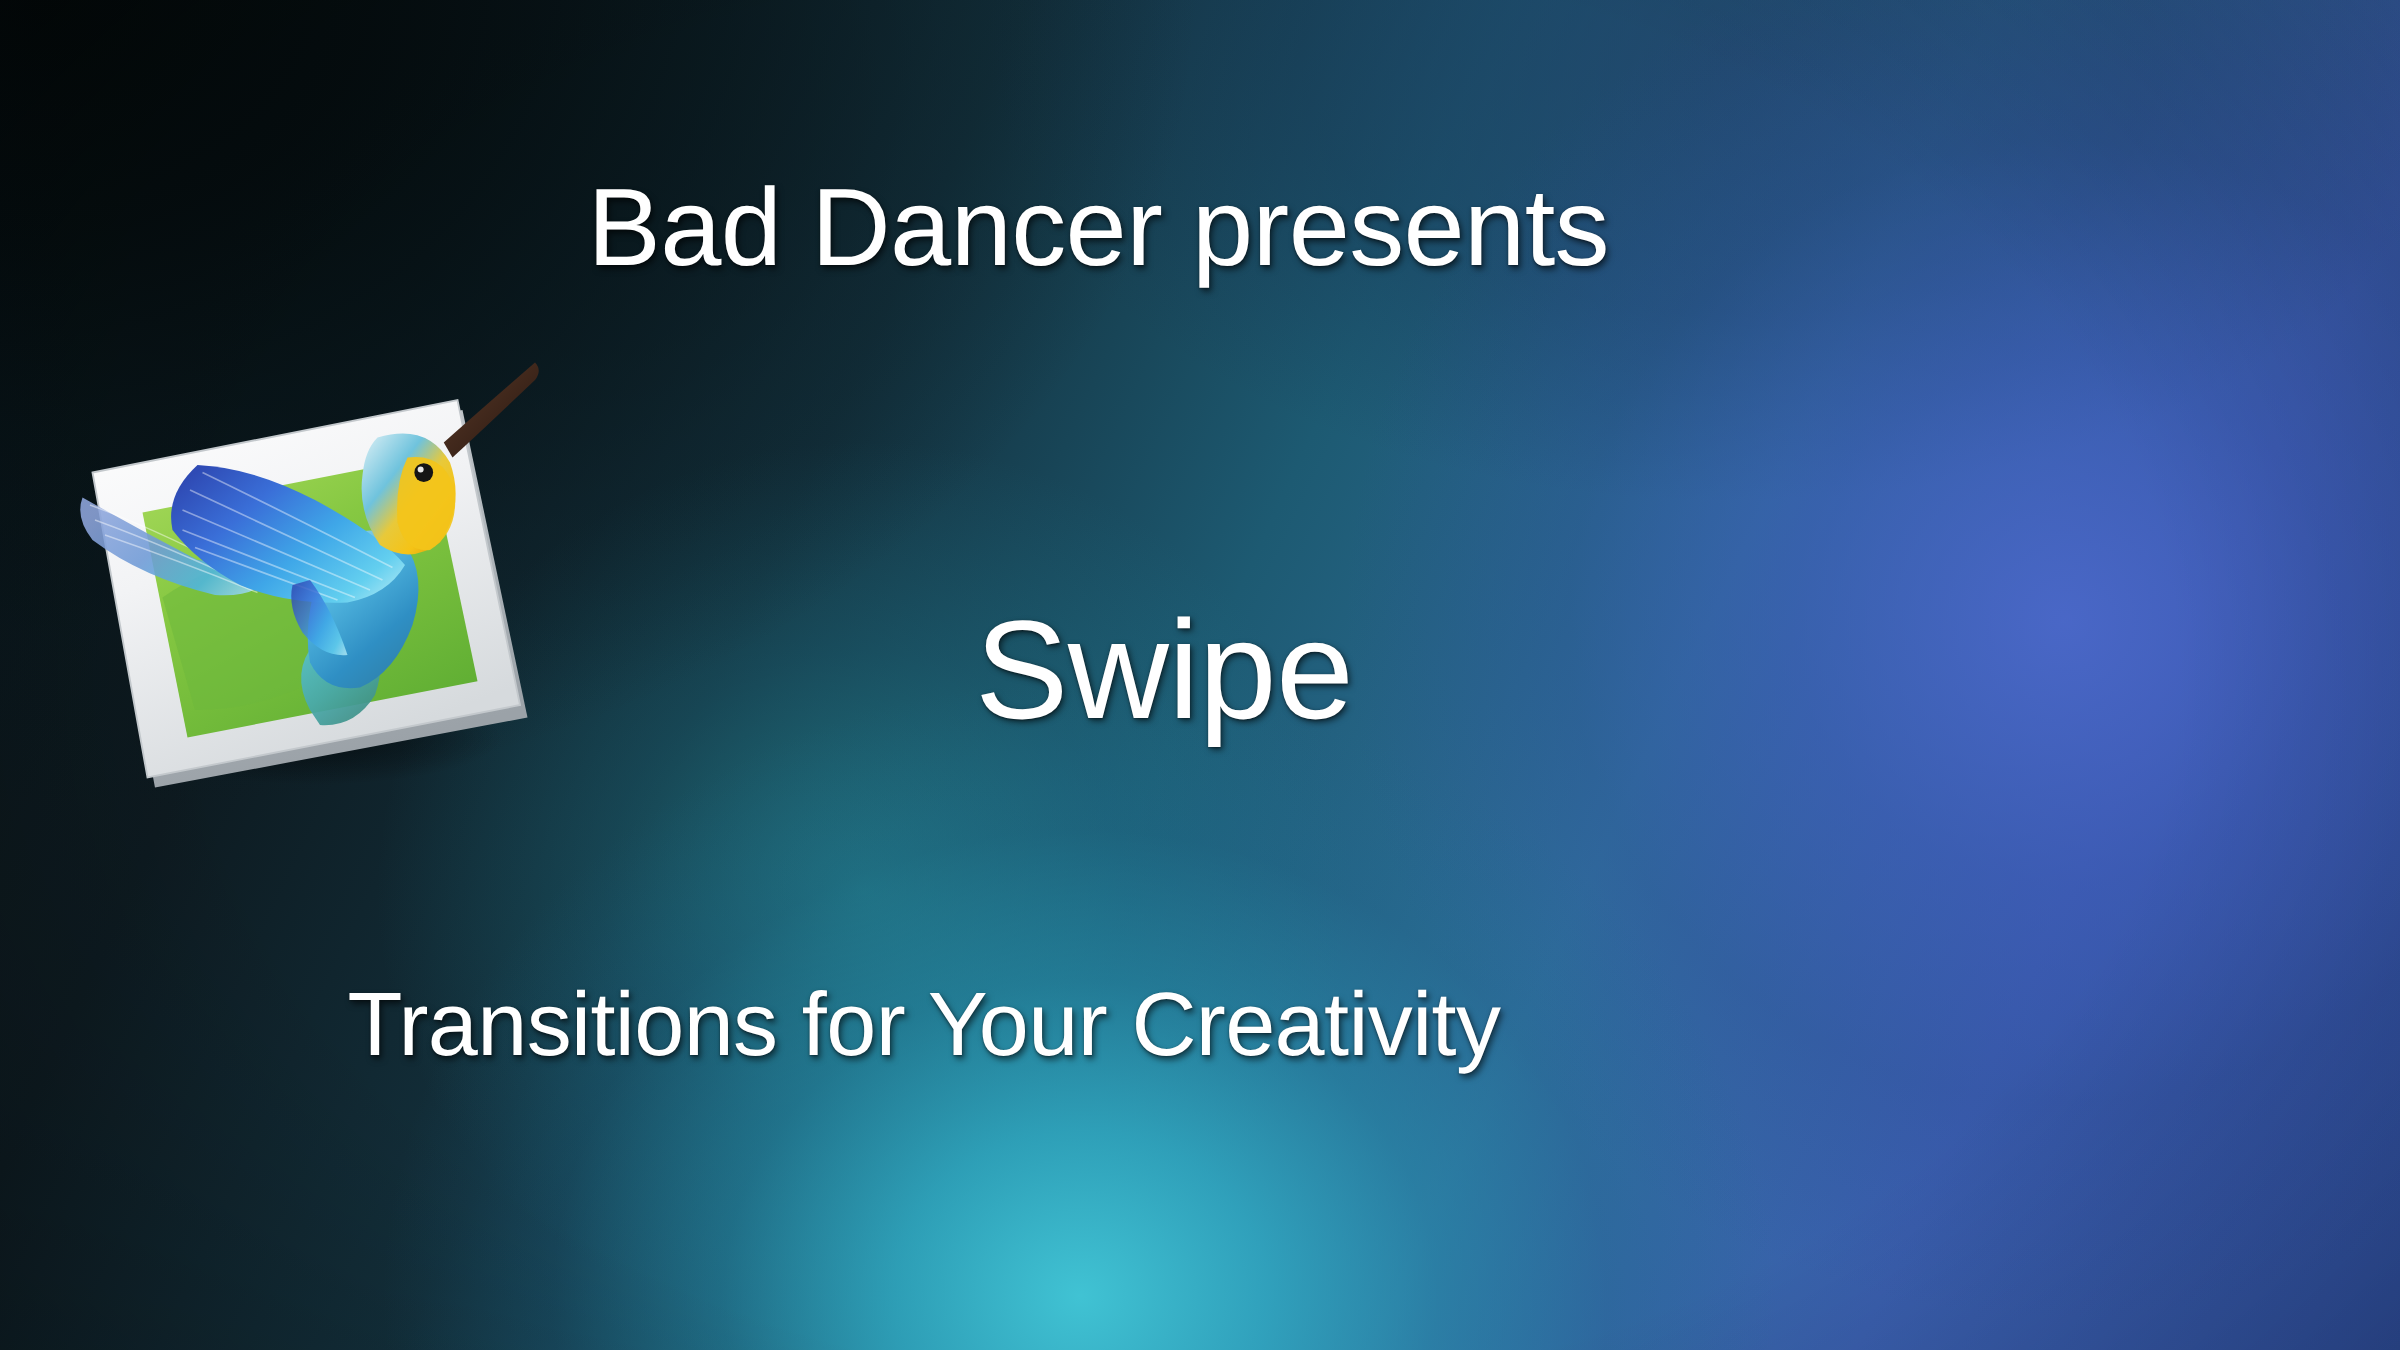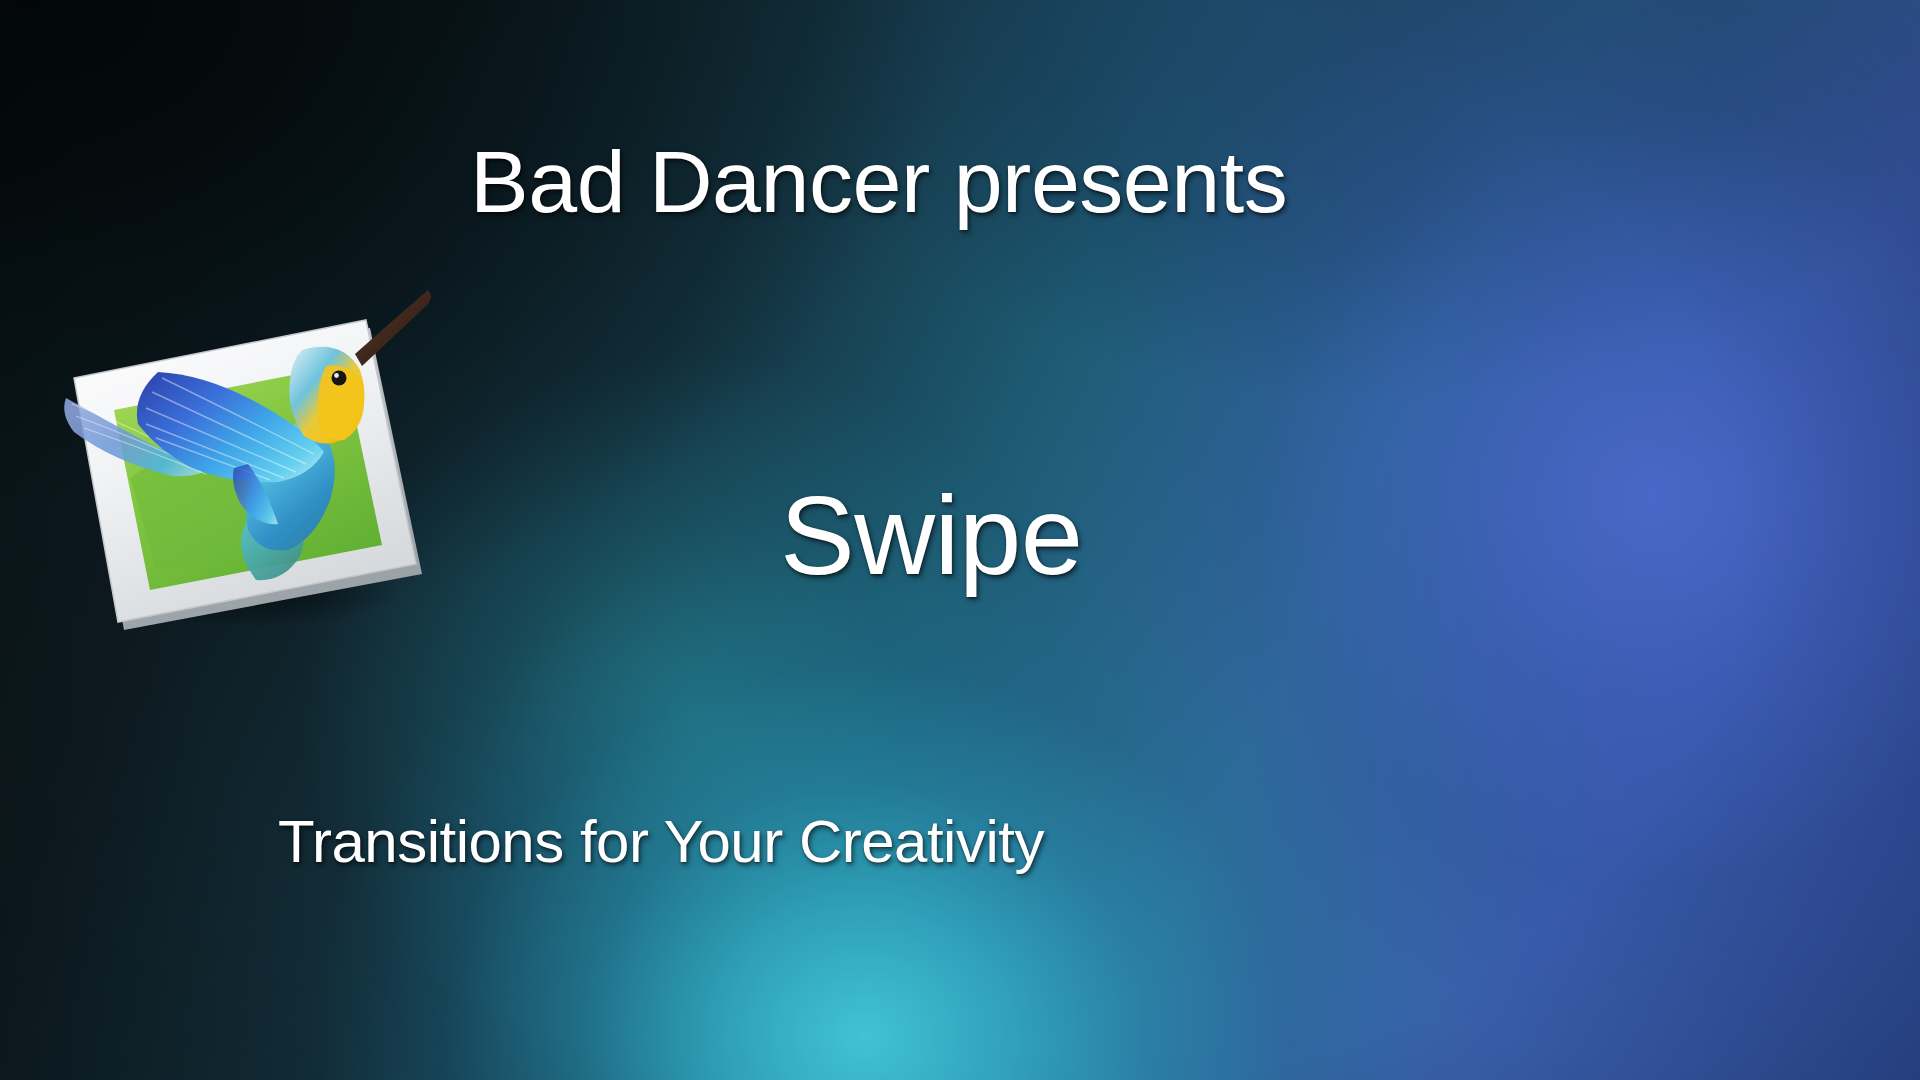--- a/index.html
+++ b/index.html
@@ -100,22 +100,22 @@
     line-height: 1.0;
   }
   #line-title {
     left: 780px;
     top: 480px;
     font-size: 112px;
     line-height: 1.0;
   }
   #line-tagline {
     left: 278px;
-    top: 812px;
-    font-size: 60px;
+    top: 784px;
+    font-size: 72px;
     line-height: 1.0;
   }
 
   
   #app-icon {
     position: absolute;
     left: 52px;
     top: 238px;
     width: 390px;
     height: 400px;

